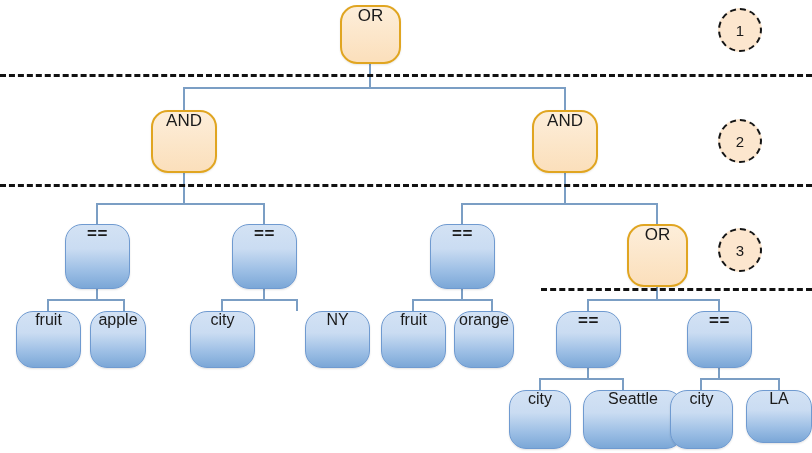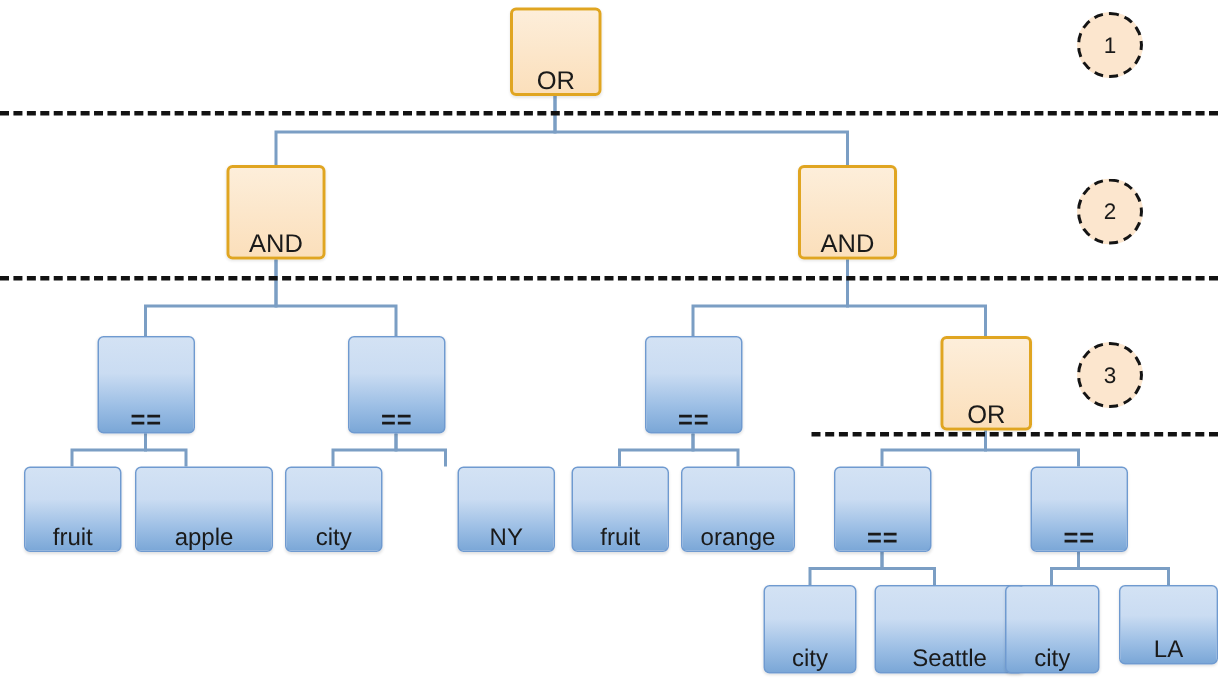--- a/index.html
+++ b/index.html
@@ -23,23 +23,23 @@
     left: 0;
     top: 0;
     width: 812px;
     height: 453px;
     pointer-events: none;
   }
   .node {
     position: absolute;
     box-sizing: border-box;
     display: flex;
-    align-items: flex-end;
+    align-items: flex-start;
     justify-content: center;
-    border-radius: 4px;
+    border-radius: 17px;
     font-size: 16px;
     color: #1a1a1a;
     text-align: center;
     line-height: 1;
     white-space: nowrap;
   }
   .node.op {
     background: #fce3c4;
     background: linear-gradient(180deg, #fdeeda 0%, #fbdfbb 100%);
     border: 2px solid #e0a521;
@@ -129,33 +129,33 @@
       </div>
       <div class="node val cmp" style="left: 430px; top: 224px; width: 65px; height: 65px;">
         <span class="lbl">==</span>
       </div>
       <div class="node op" style="left: 627px; top: 224px; width: 61px; height: 63px;">
         <span class="lbl">OR</span>
       </div>
       <div class="node val" style="left: 16px; top: 311px; width: 65px; height: 57px;">
         <span class="lbl">fruit</span>
       </div>
-      <div class="node val" style="left: 90px; top: 311px; width: 92px; height: 57px;">
+      <div class="node val" style="left: 90px; top: 311px; width: 56px; height: 57px;">
         <span class="lbl">apple</span>
       </div>
       <div class="node val" style="left: 190px; top: 311px; width: 65px; height: 57px;">
         <span class="lbl">city</span>
       </div>
       <div class="node val" style="left: 265px; top: 311px; width: 65px; height: 57px; margin-left: 40px;">
         <span class="lbl">NY</span>
       </div>
       <div class="node val" style="left: 381px; top: 311px; width: 65px; height: 57px;">
         <span class="lbl">fruit</span>
       </div>
-      <div class="node val" style="left: 454px; top: 311px; width: 76px; height: 57px;">
+      <div class="node val" style="left: 454px; top: 311px; width: 60px; height: 57px;">
         <span class="lbl">orange</span>
       </div>
       <div class="node val cmp" style="left: 556px; top: 311px; width: 65px; height: 57px;">
         <span class="lbl">==</span>
       </div>
       <div class="node val cmp" style="left: 687px; top: 311px; width: 65px; height: 57px;">
         <span class="lbl">==</span>
       </div>
       <div class="node val" style="left: 509px; top: 390px; width: 62px; height: 59px;">
         <span class="lbl">city</span>

